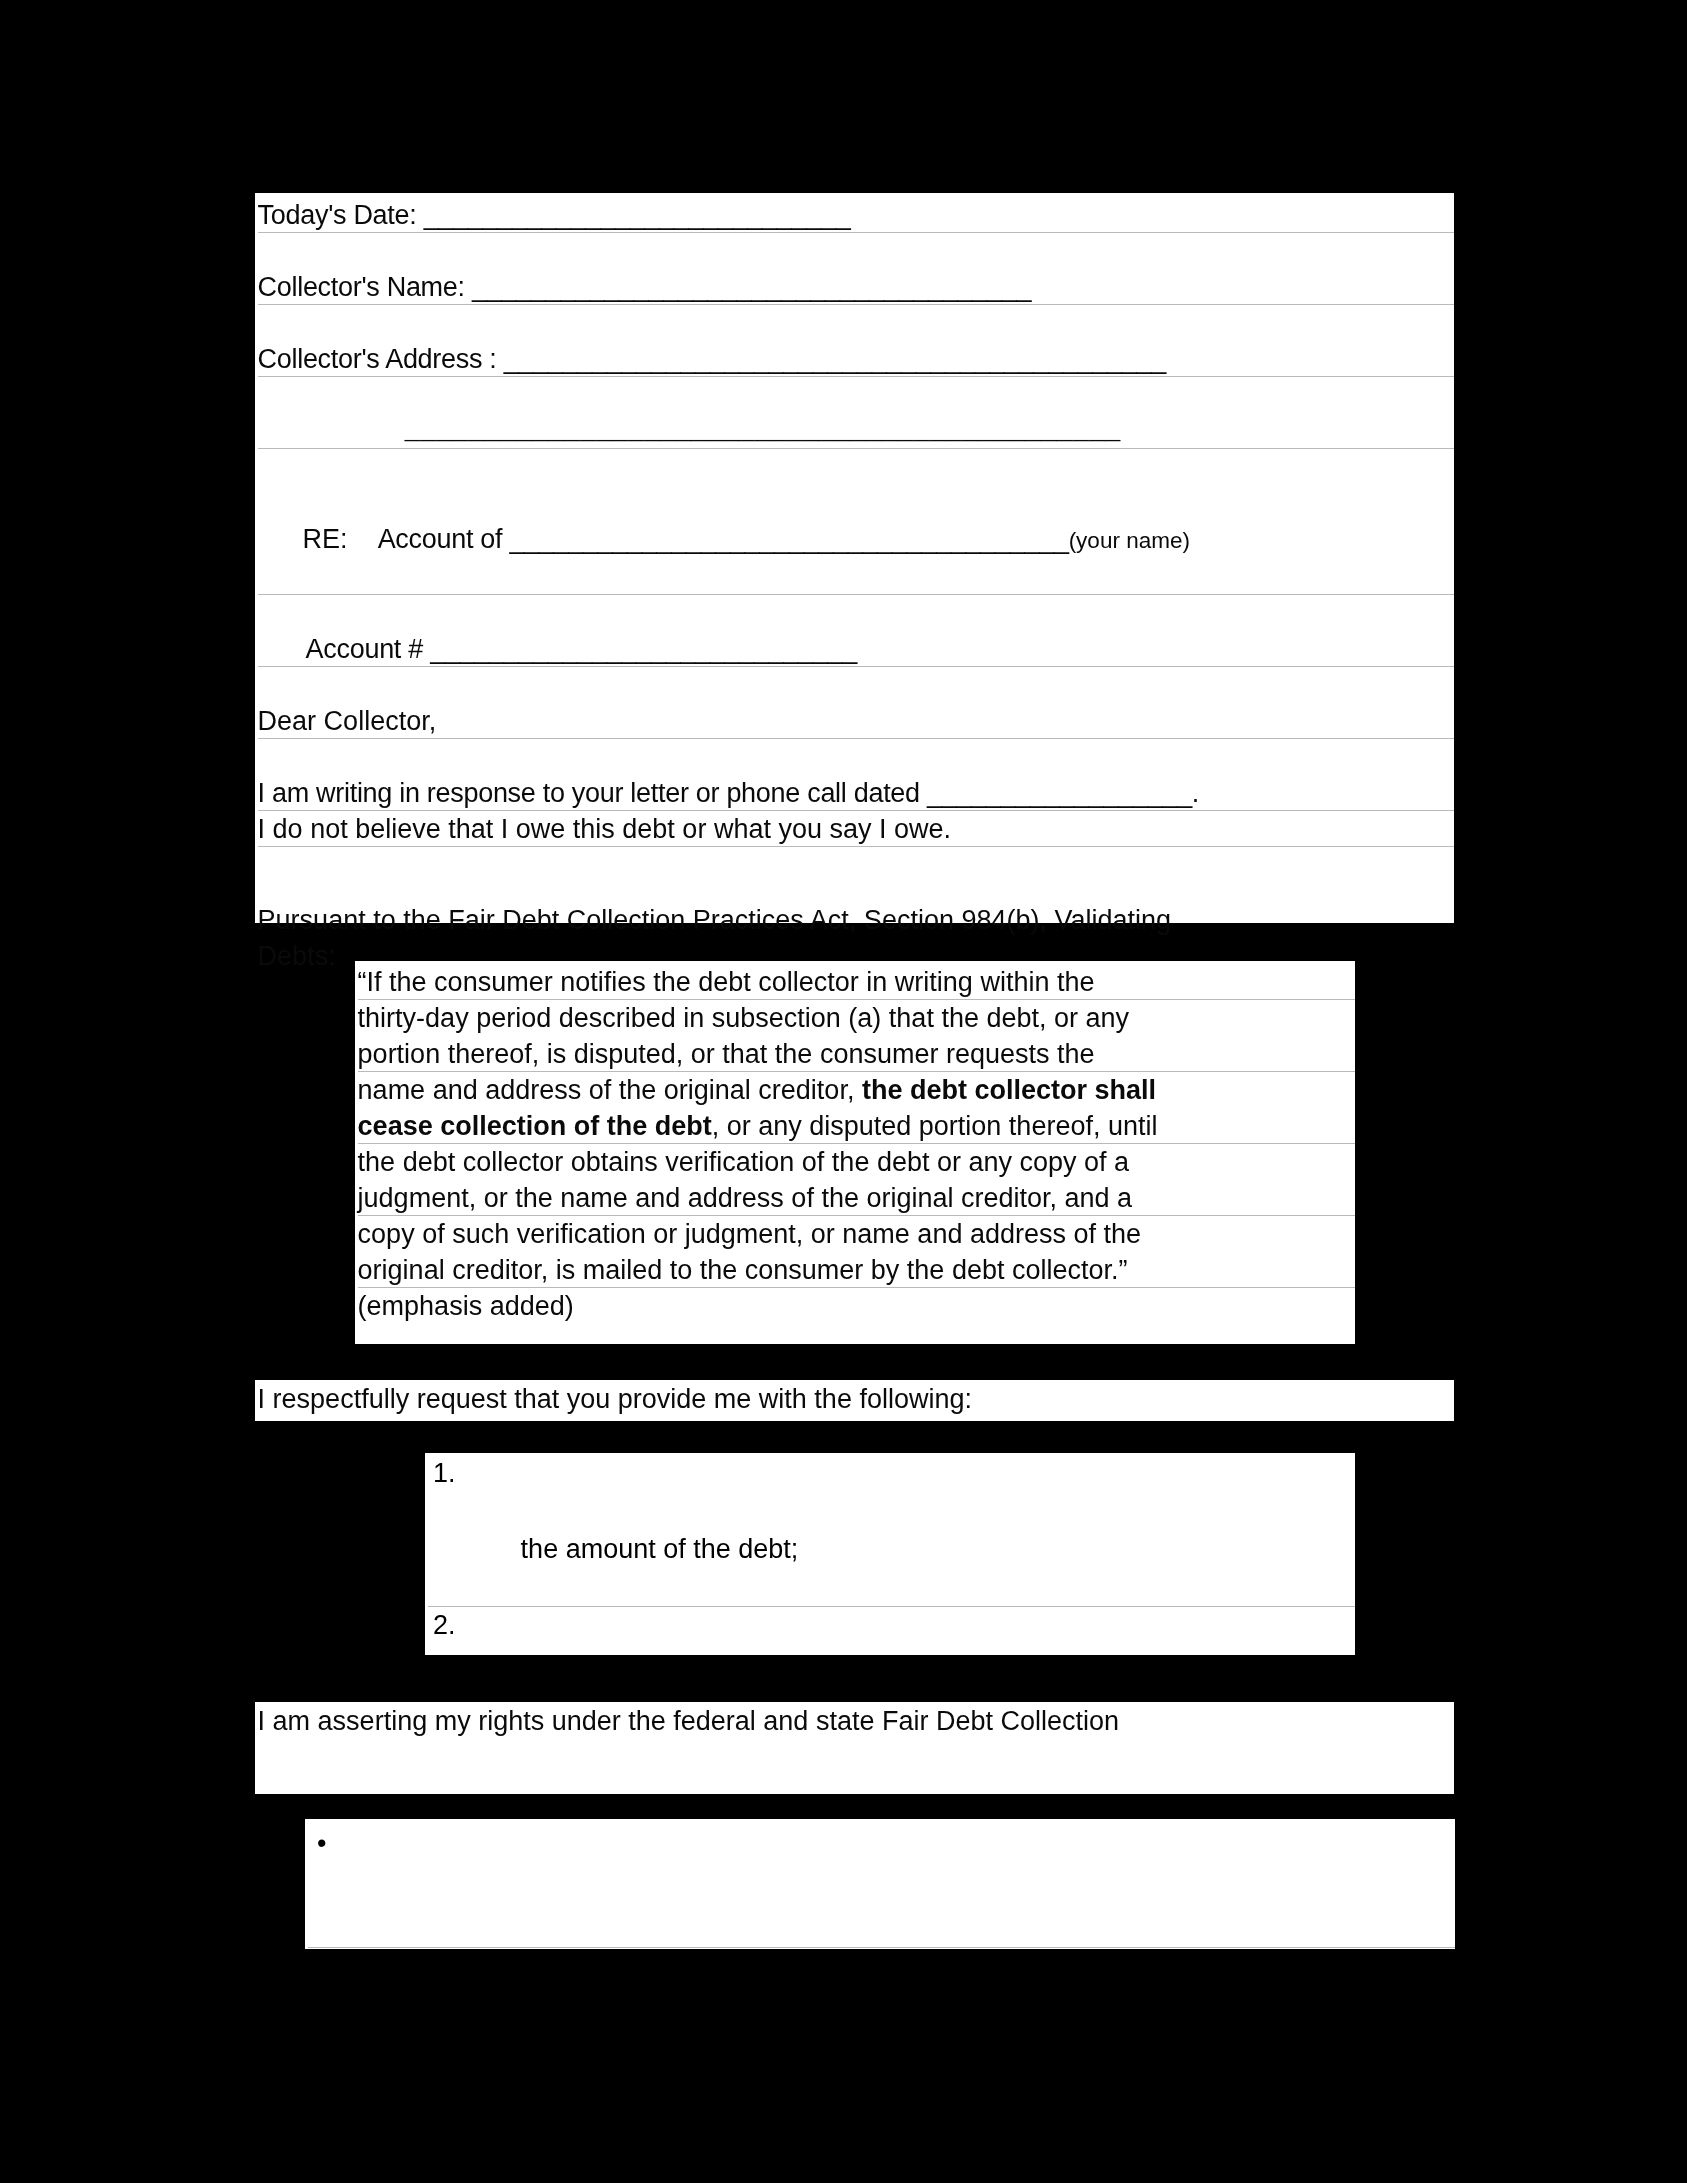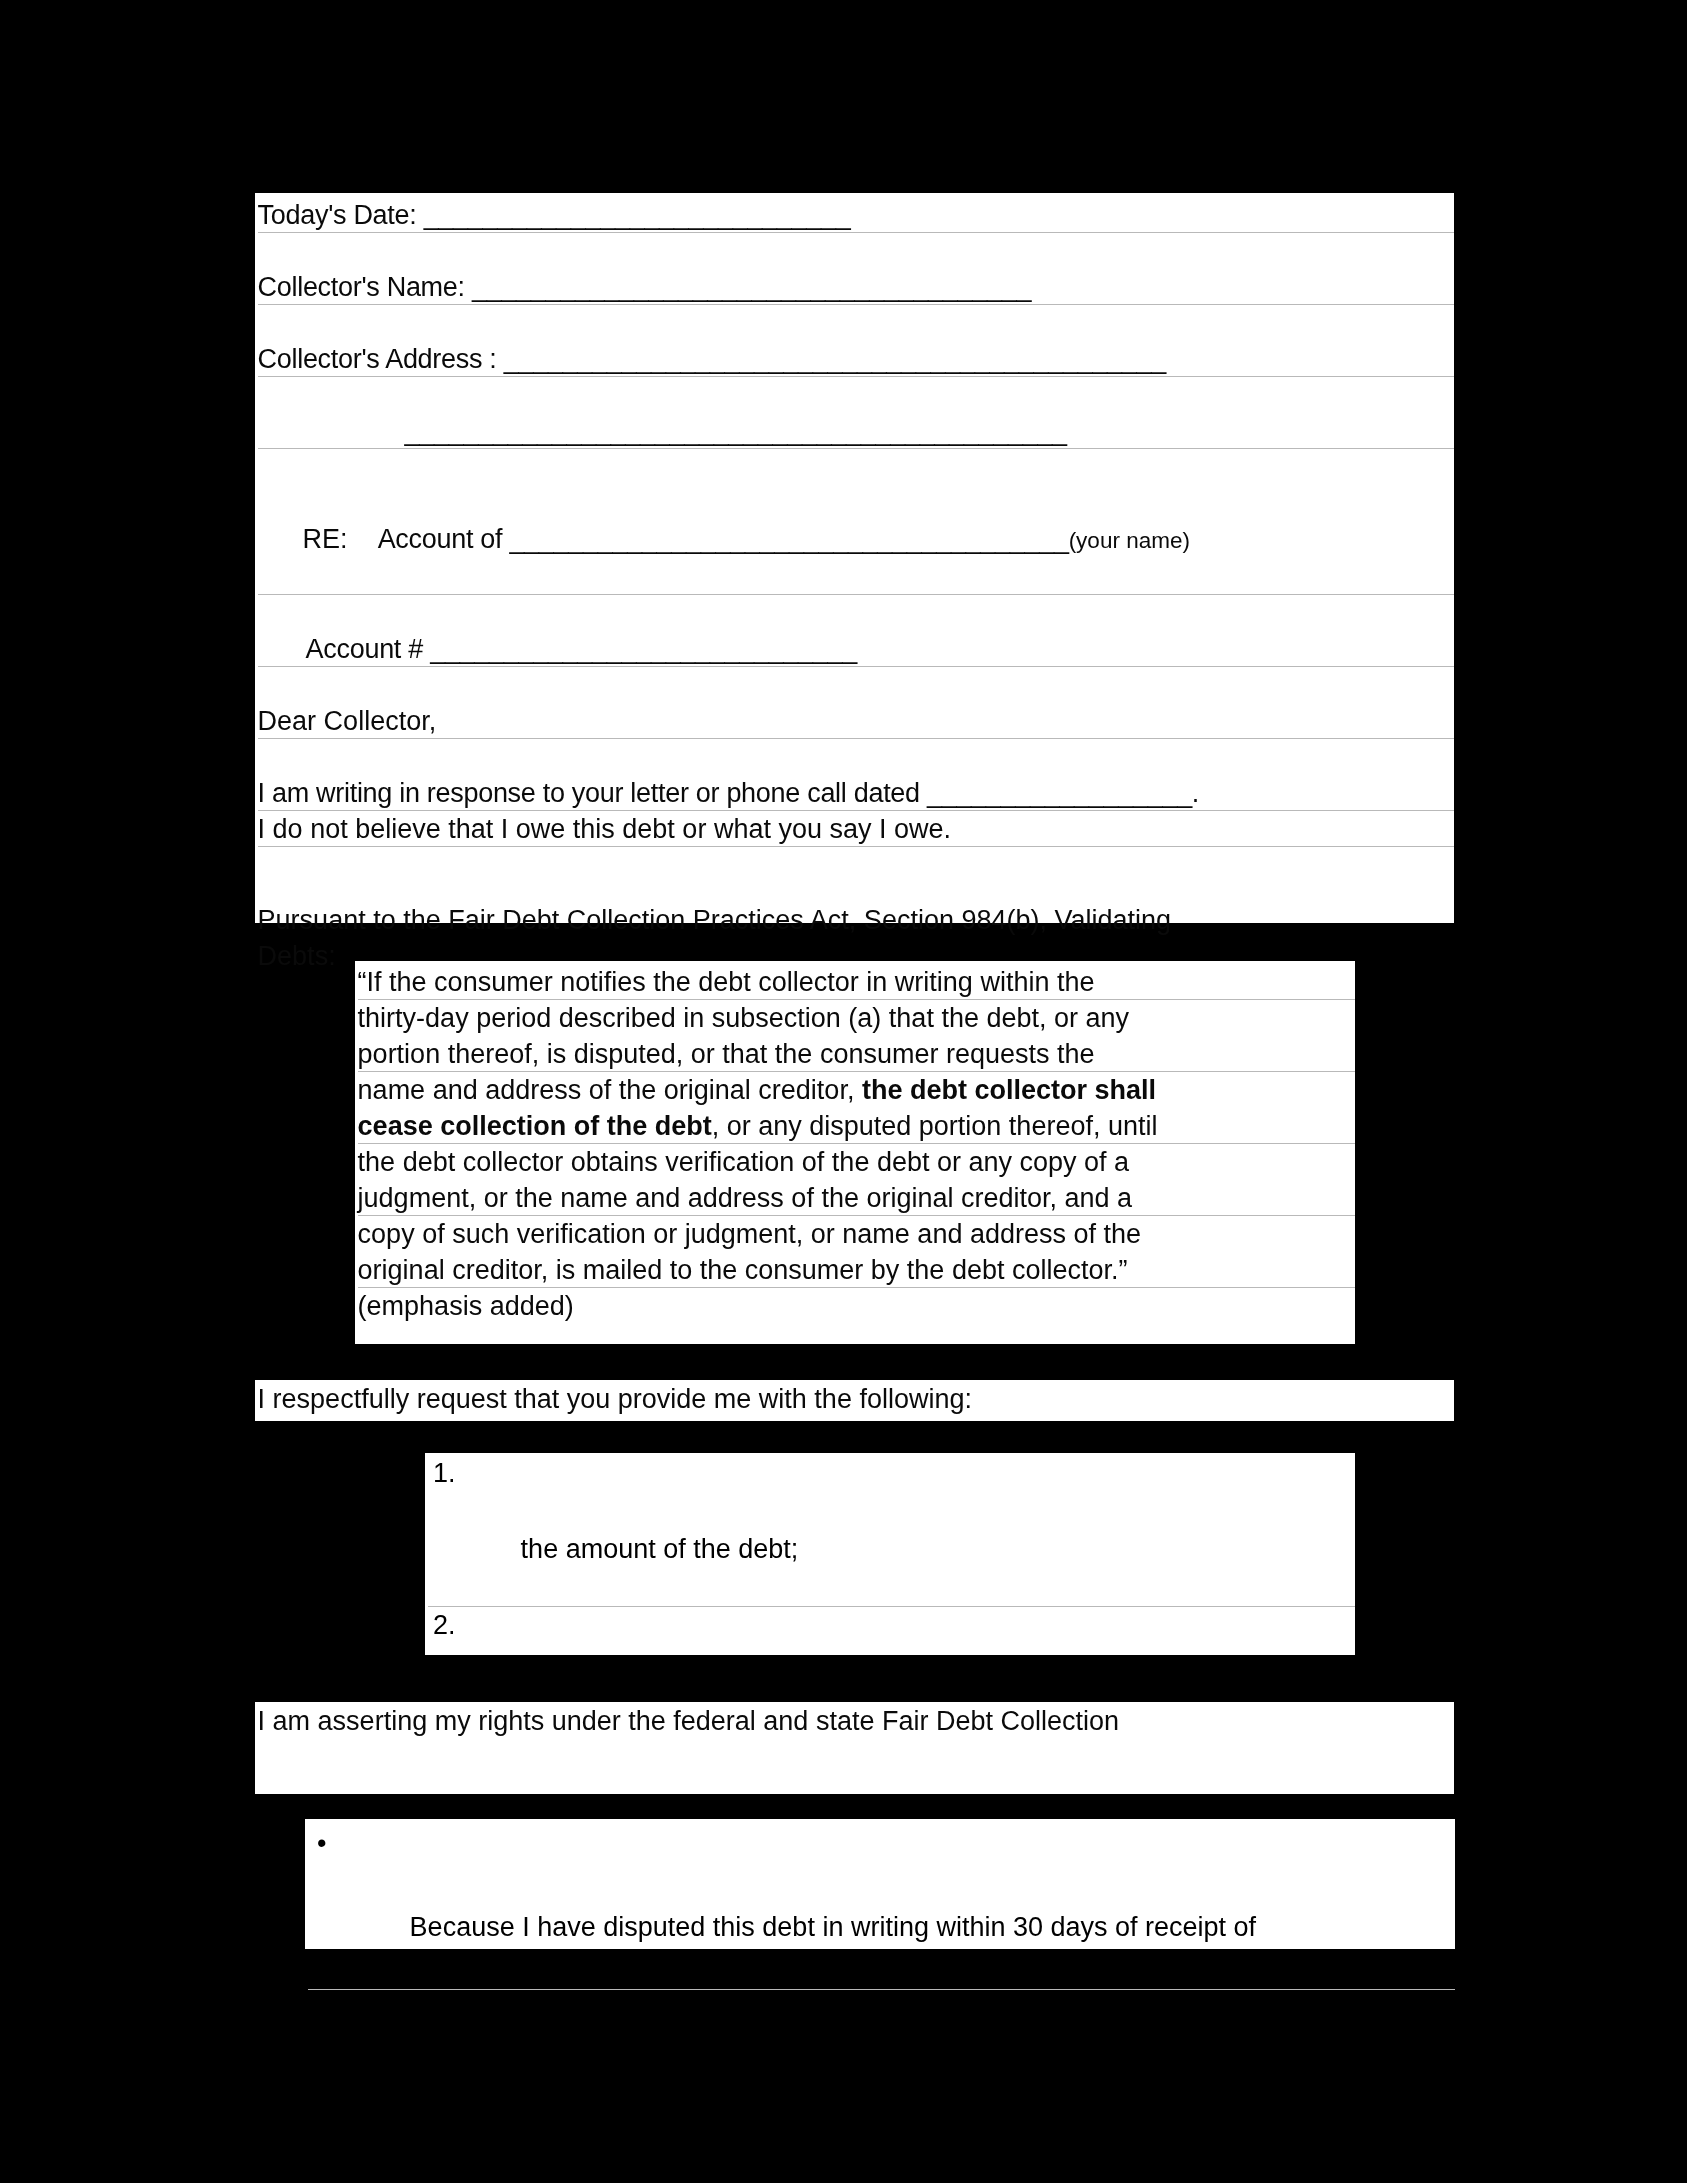--- a/index.html
+++ b/index.html
@@ -107,21 +107,21 @@
 
     <div class="ln rule u">Today's Date: _____________________________</div>
     <div class="spacer"></div>
 
     <div class="ln rule u">Collector's Name: ______________________________________</div>
     <div class="spacer"></div>
 
     <div class="ln rule u">Collector's Address : _____________________________________________</div>
     <div class="spacer"></div>
 
-    <div class="ln rule u" style="padding-left:147px;"><span>_____________________________________________</span></div>
+    <div class="ln rule u" style="padding-left:147px;font-family:Liberation Mono, monospace;"><span>_____________________________________________</span></div>
     <div class="spacer"></div>
 
     <div class="ln rule">
       <span>RE:</span><span style="display:inline-block;width:30px;"></span><span class="u">Account of ______________________________________</span><span class="small">(your name)</span>
     </div>
     <div class="spacer"></div>
 
     <div class="ln rule u" style="padding-left:48px;"><span>Account # _____________________________</span></div>
     <div class="spacer"></div>
 
@@ -181,21 +181,20 @@
     </div>
   </div>
 
   <div class="block" style="left:243px; top:1702px; width:1199px; height:92px; padding:1.3px 0 0 2.6px;">
     <div class="ln">I am asserting my rights under the federal and state Fair Debt Collection</div>
   </div>
 
   <div class="block" style="left:293px; top:1819px; width:1150px; height:130px; padding:2.6px 0 0 2.6px;">
     <div class="bl rule">
       <span class="dot">•</span>
-      <span>Because I have disputed this debt in writing within 30 days of receipt of</span>
     </div>
     <div class="bl">
       <span>your initial notice, you must obtain verification of the debt or a copy of the</span>
     </div>
     <div class="bl">
       <span>judgment against me and mail these items to me at your expense.</span>
     </div>
   </div>
 
 </div>

